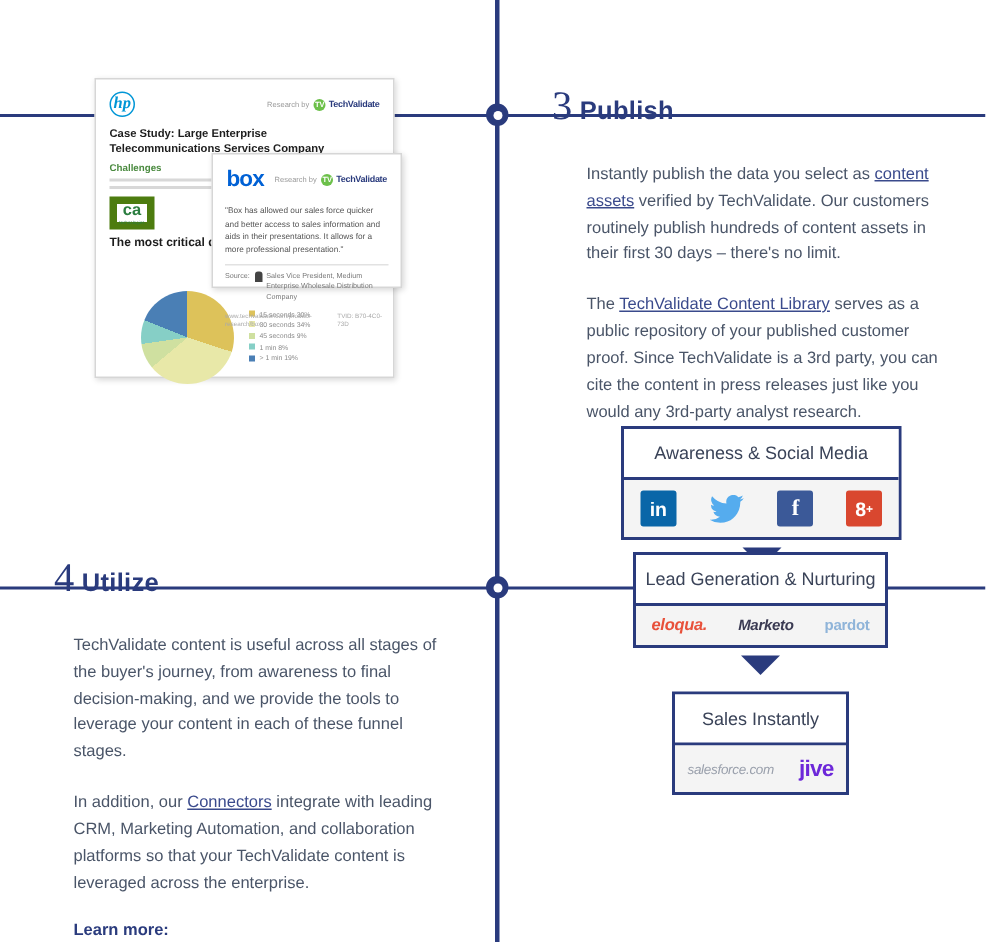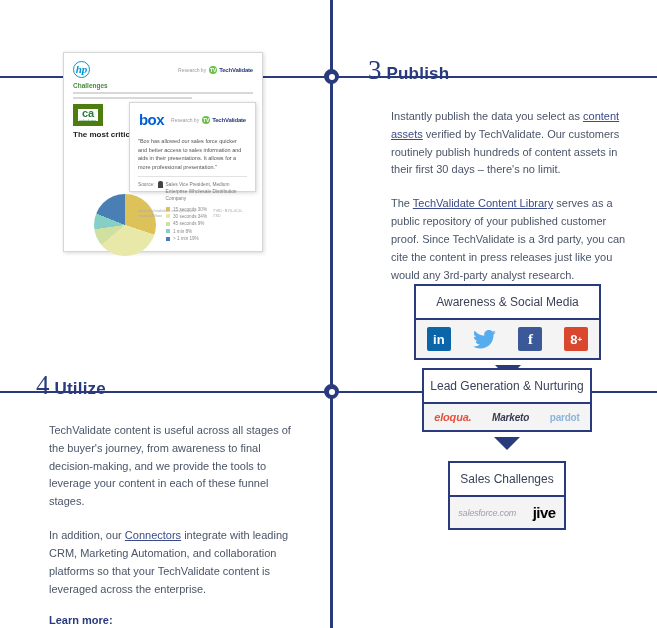--- a/index.html
+++ b/index.html
@@ -96,31 +96,31 @@
   .soc.tw { background: transparent; color: #55acee; font-size: 23px; }
   .soc.fb { background: #3b5998; border-radius: 2px; font-family: "Liberation Serif", serif; }
   .soc.gp { background: #d9472f; border-radius: 2px; font-size: 13px; }
 
   
   .wm { font-size: 9px; letter-spacing: -.2px; white-space: nowrap; }
   .wm-eloqua  { color: #e8503a; font-weight: bold; font-size: 11px; font-style: italic; }
   .wm-marketo { color: #3a3a52; font-weight: bold; font-size: 10px; font-style: italic; }
   .wm-pardot  { color: #8fb4d9; font-weight: bold; font-size: 10px; }
   .wm-sfdc    { color: #9aa0ac; font-size: 9px; font-style: italic; }
-  .wm-jive    { color: #000000; font-weight: bold; font-size: 15px; letter-spacing: -.5px; }
+  .wm-jive    { color: #6d28d9; font-weight: bold; font-size: 15px; letter-spacing: -.5px; }
 
   
   .collage { position: absolute; left: 63px; top: 52px; width: 205px; height: 205px; }
 
   .doc {
     position: absolute; background: #ffffff;
     border: 1px solid #d6d6d6; box-shadow: 1px 1px 4px rgba(0,0,0,.16);
   }
   .doc-hp  { left: 0;   top: 0;   width: 200px; height: 200px; }
-  .doc-box { left: 66px; top: 50px; width: 127px; height: 90px; }
+  .doc-box { left: 78px; top: 50px; width: 127px; height: 90px; }
 
   .dhead { display: flex; align-items: center; justify-content: space-between;
            padding: 8px 9px 4px; }
   .hp-logo {
     width: 17px; height: 17px; border-radius: 50%;
     border: 1.6px solid #0096d6; color: #0096d6;
     font-family: "Liberation Serif", serif; font-style: italic;
     font-size: 11px; line-height: 14px; text-align: center; font-weight: bold;
   }
   .box-logo { color: #0061d5; font-size: 15px; font-weight: bold; letter-spacing: -.6px; }
@@ -222,21 +222,21 @@
         <span class="wm wm-pardot">pardot</span>
       </div>
     </div>
     <div class="arrow-wrap">
         <div class="arrow"></div>
       </div>
   </div>
 
   <div class="funnel box-sales">
     <div class="fbox">
-      <div class="fhead">Sales Challenges</div>
+      <div class="fhead">Sales Instantly</div>
       <div class="flogos">
         <span class="wm wm-sfdc">salesforce.com</span>
         <span class="wm wm-jive">jive</span>
       </div>
     </div>
   </div>
 
   <div class="section-head head-utilize">
     <span class="sec-num">4</span>
     <span class="sec-title">Utilize</span>
@@ -257,20 +257,21 @@
       <div class="dhead">
         <div class="hp-logo">hp</div>
         <div class="rb">
           <span class="rb-txt">Research by</span>
           <span class="tv-badge">
             <span class="tv-dot">TV</span>
             <span class="tv-word">TechValidate</span>
           </span>
         </div>
       </div>
+      <div class="doc-title">Case Study: Large Enterprise Telecommunications Services Company</div>
       <div class="doc-sub">Challenges</div>
       <div class="skel"></div>
       <div class="skel s2"></div>
       <div class="ca-logo">
         <span class="ca-txt">ca</span>
         <span class="ca-sm">technologies</span>
       </div>
       <div class="doc-h2">The most critical data at...</div>
 
       <div class="pie-area">

